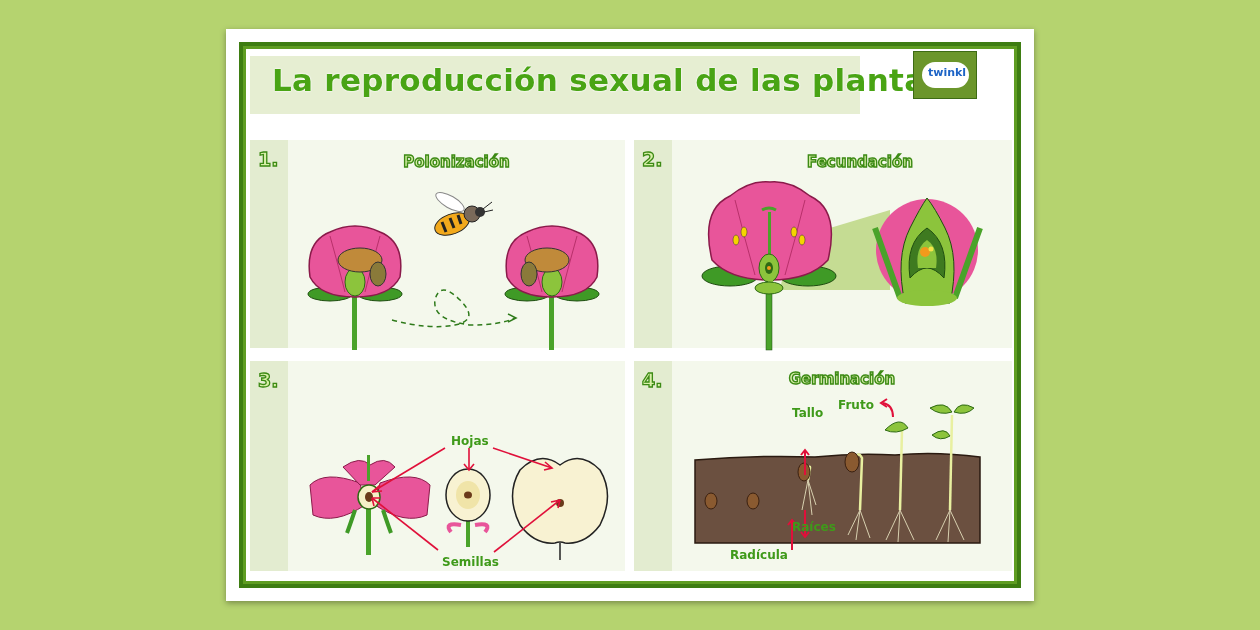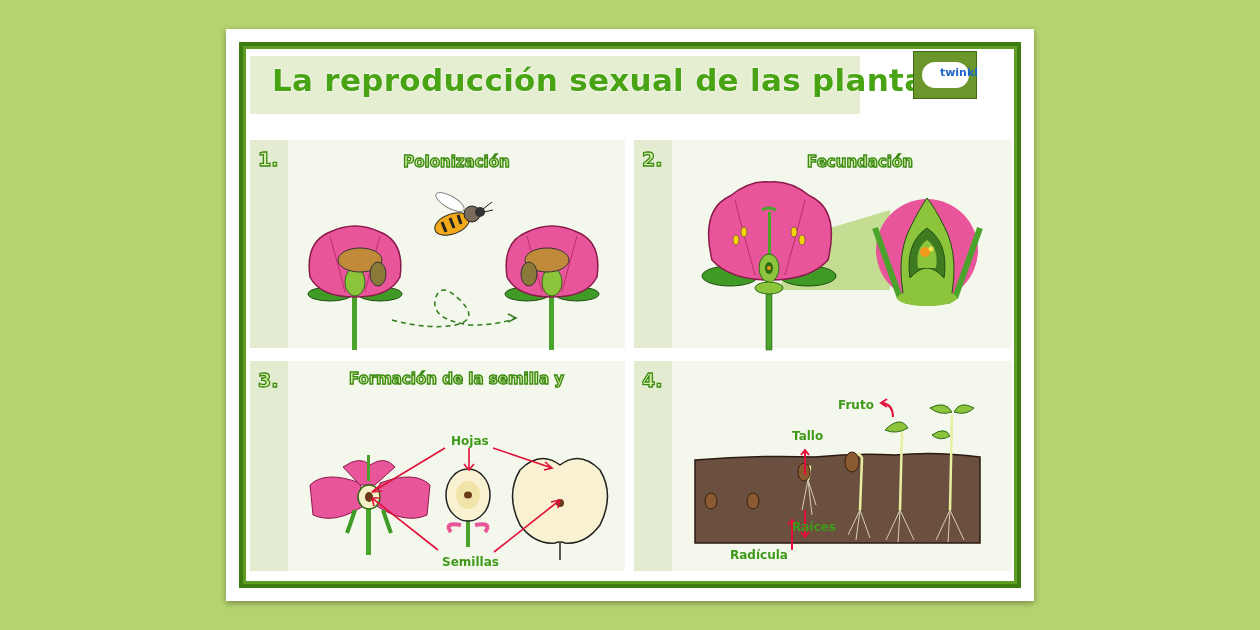--- a/index.html
+++ b/index.html
@@ -4,21 +4,21 @@
 <style>
   html, body { margin:0; padding:0; }
   body { width:1260px; height:630px; background:#b5d36f; position:relative; overflow:hidden; font-family:"DejaVu Sans", sans-serif; }
   .paper { position:absolute; left:226px; top:29px; width:808px; height:572px; background:#fff; box-shadow:0 2px 6px rgba(0,0,0,0.35); }
   .frame { position:absolute; left:239px; top:42px; width:782px; height:546px; box-sizing:border-box; border:4px solid #3e7d12; background:#5f9d22; }
   .inner { position:absolute; left:246px; top:49px; width:768px; height:532px; background:#fff; }
   .title-band { position:absolute; left:250px; top:56px; width:610px; height:58px; background:#e6eed2; }
   .title { position:absolute; left:272px; top:62px; font-size:31px; font-weight:bold; color:#49a414; letter-spacing:0.3px; text-shadow:0 0 2px #fff,0 0 2px #fff; white-space:nowrap; font-family:"DejaVu Sans", sans-serif; }
   .logo { position:absolute; left:913px; top:51px; width:64px; height:48px; background:#6b962b; border:1px solid #3d6b14; box-sizing:border-box; }
   .logo .cloud { position:absolute; left:8px; top:10px; width:47px; height:26px; background:#fff; border-radius:14px; }
-  .logo .txt { position:absolute; left:0; width:64px; top:14px; text-align:right; font-size:11px; font-weight:bold; color:#1d64c6; font-family:"DejaVu Sans", sans-serif; }
+  .logo .txt { position:absolute; left:0; width:64px; top:14px; text-align:left; font-size:11px; font-weight:bold; color:#1d64c6; font-family:"DejaVu Sans", sans-serif;padding-left:14px; }
   .panel { position:absolute; background:#f4f8ec; }
   .panel .numcol { position:absolute; left:0; top:0; width:38px; height:100%; background:#e3ecd0; }
   .panel .num { position:absolute; left:8px; top:8px; font-size:19px; font-weight:bold; color:#d8f0a8; -webkit-text-stroke:1.3px #3c8a14; font-family:"DejaVu Sans", sans-serif; }
   .panel .ptitle { position:absolute; left:38px; right:0; text-align:center; font-size:15px; font-weight:bold; color:#d8f0a8; -webkit-text-stroke:1.4px #3c8a14; line-height:28px; font-family:"DejaVu Sans", sans-serif; }
   .lbl { position:absolute; font-size:12px; font-weight:bold; color:#3f9a1a; font-family:"DejaVu Sans", sans-serif; white-space:nowrap; }
   svg { position:absolute; overflow:visible; }
 </style>
 </head>
 <body>
 
@@ -42,26 +42,26 @@
 
 <div class="panel" style="left:634px; top:140px; width:378px; height:208px;">
   <div class="numcol"></div>
   <div class="num">2.</div>
   <div class="ptitle" style="top:8px;padding-left:36px;">Fecundación</div>
 </div>
 
 <div class="panel" style="left:250px; top:361px; width:375px; height:210px;">
   <div class="numcol"></div>
   <div class="num">3.</div>
-  <div class="ptitle" style="top:4px;">Formación de la semilla y</div>
 </div>
 
 <div class="panel" style="left:634px; top:361px; width:378px; height:210px;">
   <div class="numcol"></div>
   <div class="num">4.</div>
+  <div class="ptitle" style="top:4px;">Germinación</div>
 </div>
 
 <svg style="left:300px; top:222px;" width="110" height="128" viewBox="0 0 110 128">
   <rect x="52" y="70" width="5" height="58" fill="#4aa32a"></rect>
   <ellipse cx="30" cy="72" rx="22" ry="7" fill="#3f9a26" stroke="#1e4d10"></ellipse>
   <ellipse cx="80" cy="72" rx="22" ry="7" fill="#3f9a26" stroke="#1e4d10"></ellipse>
   <path d="M10 55 Q5 20 30 10 Q55 -2 80 10 Q105 20 100 55 Q90 75 55 75 Q20 75 10 55Z" fill="#e8559a" stroke="#8a1a4a" stroke-width="1.5"></path>
   <path d="M30 14 Q40 50 45 70 M80 14 Q70 50 65 70" stroke="#b8306a" fill="none"></path>
   <ellipse cx="55" cy="60" rx="10" ry="14" fill="#8cc43c" stroke="#2e6a14"></ellipse>
   <ellipse cx="60" cy="38" rx="22" ry="12" fill="#c08a3a" stroke="#333"></ellipse>
@@ -190,15 +190,15 @@
       <path d="M6 60 L10 55 L14 60"></path>
     <path d="M10 115 L10 142"></path>
       <path d="M6 137 L10 142 L14 137"></path>
     <path d="M-3 125 L-3 155"></path>
       <path d="M-7 130 L-3 125 L1 130"></path>
     <path d="M98 22 Q98 10 88 8"></path>
       <path d="M92 4 L86 8 L92 12"></path>
   </g>
 </svg>
 <div class="lbl" style="left:838px; top:398px;">Fruto</div>
-<div class="lbl" style="left:792px; top:429px;">Tallo</div>
+<div class="lbl" style="left:792px; top:406px;">Tallo</div>
 <div class="lbl" style="left:730px; top:548px;">Radícula</div>
 <div class="lbl" style="left:792px; top:520px;">Raíces</div>
 
 </body></html>

